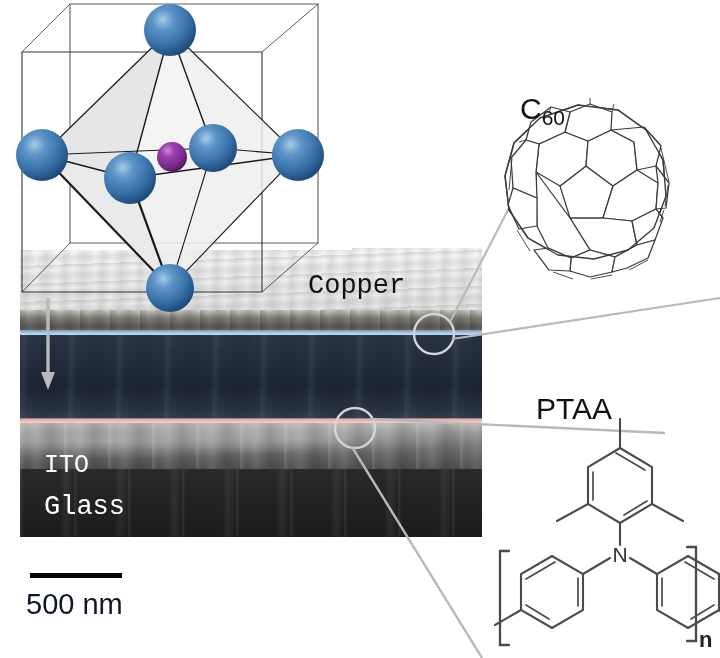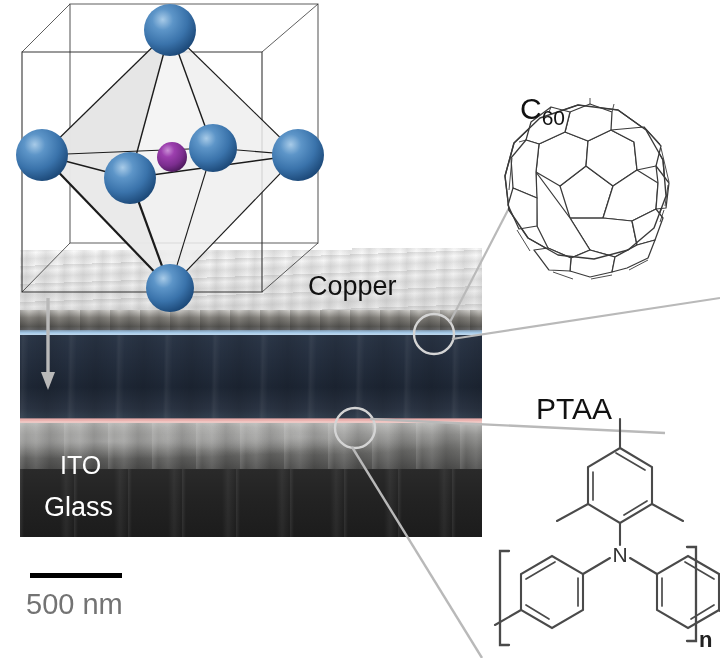--- a/index.html
+++ b/index.html
@@ -111,39 +111,39 @@
       repeating-linear-gradient(90deg,
         rgba(255,255,255,0.085) 0px, rgba(255,255,255,0.0) 4px,
         rgba(255,255,255,0.0) 40px, rgba(255,255,255,0.06) 46px,
         rgba(255,255,255,0.0) 54px),
       linear-gradient(180deg,#2a2a2a 0%,#232323 40%,#1c1c1c 100%);
   }
 
   
   .sem-label {
     position: absolute;
-    font-family: Liberation Sans, sans-serif;
+    font-family: Liberation Mono, monospace;
     white-space: nowrap;
     pointer-events: none;
     text-align: center;
   }
   #label-copper {
     left: 308px;
     top: 271px;
     font-size: 27px;
     color: #111111;
   }
   #label-perovskite {
     left: 56px;
     top: 367px;
     font-size: 27px;
     color: #ffffff;
   }
   #label-ito {
-    left: 60px;
+    left: 44px;
     top: 451px;
     font-size: 25px;
     color: #ffffff;
   }
   #label-glass {
     left: 44px;
     top: 492px;
     font-size: 27px;
     color: #ffffff;
   }
@@ -155,21 +155,21 @@
     top: 573px;
     width: 92px;
     height: 5px;
     background: #000000;
   }
   #scalebar-label {
     position: absolute;
     left: 26px;
     top: 588px;
     font-size: 29px;
-    color: #737373;
+    color: #0f172a;
     font-family: "Liberation Sans", sans-serif;
     white-space: nowrap;
   }
 
   
   #label-c60 {
     position: absolute;
     left: 474px;
     top: 92px;
     font-size: 30px;

